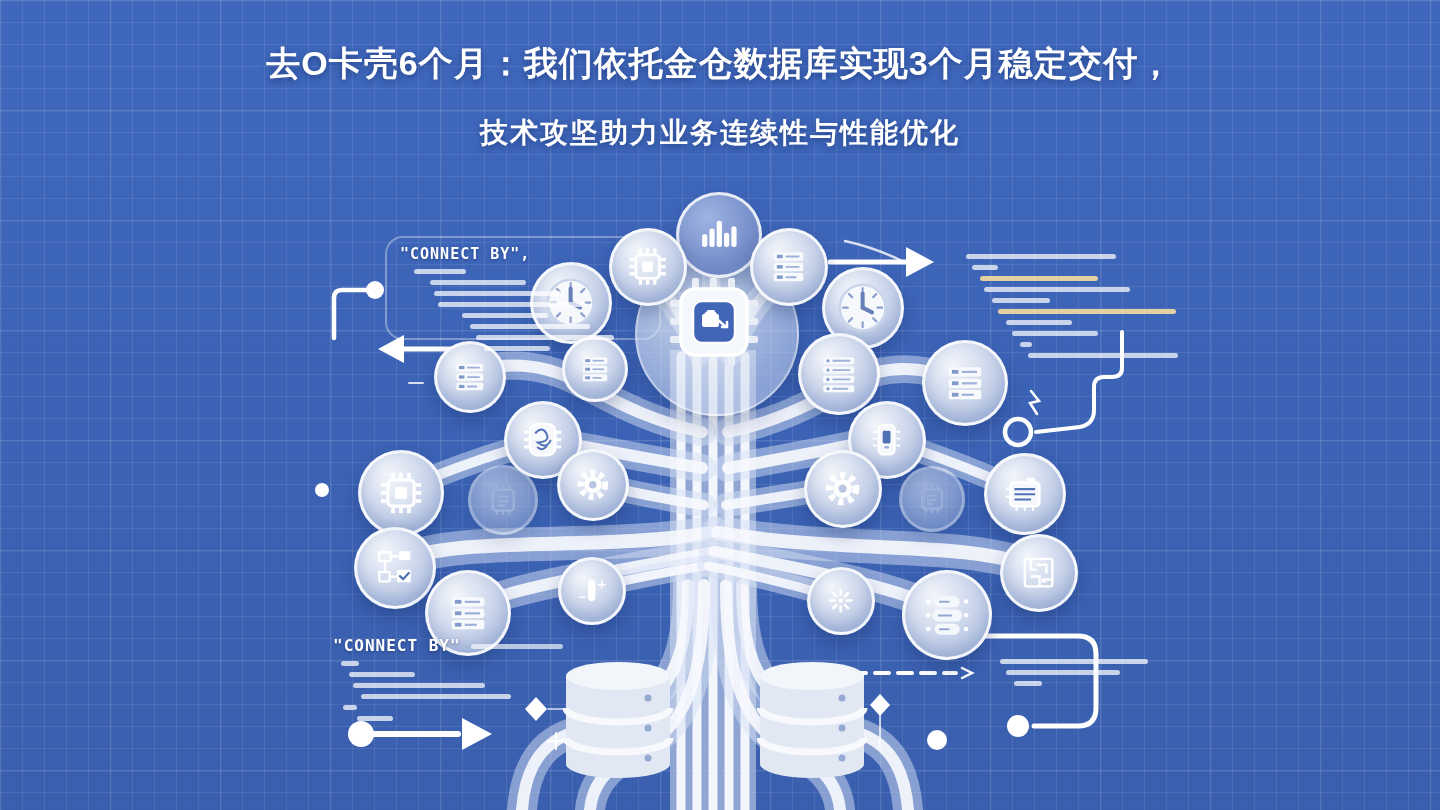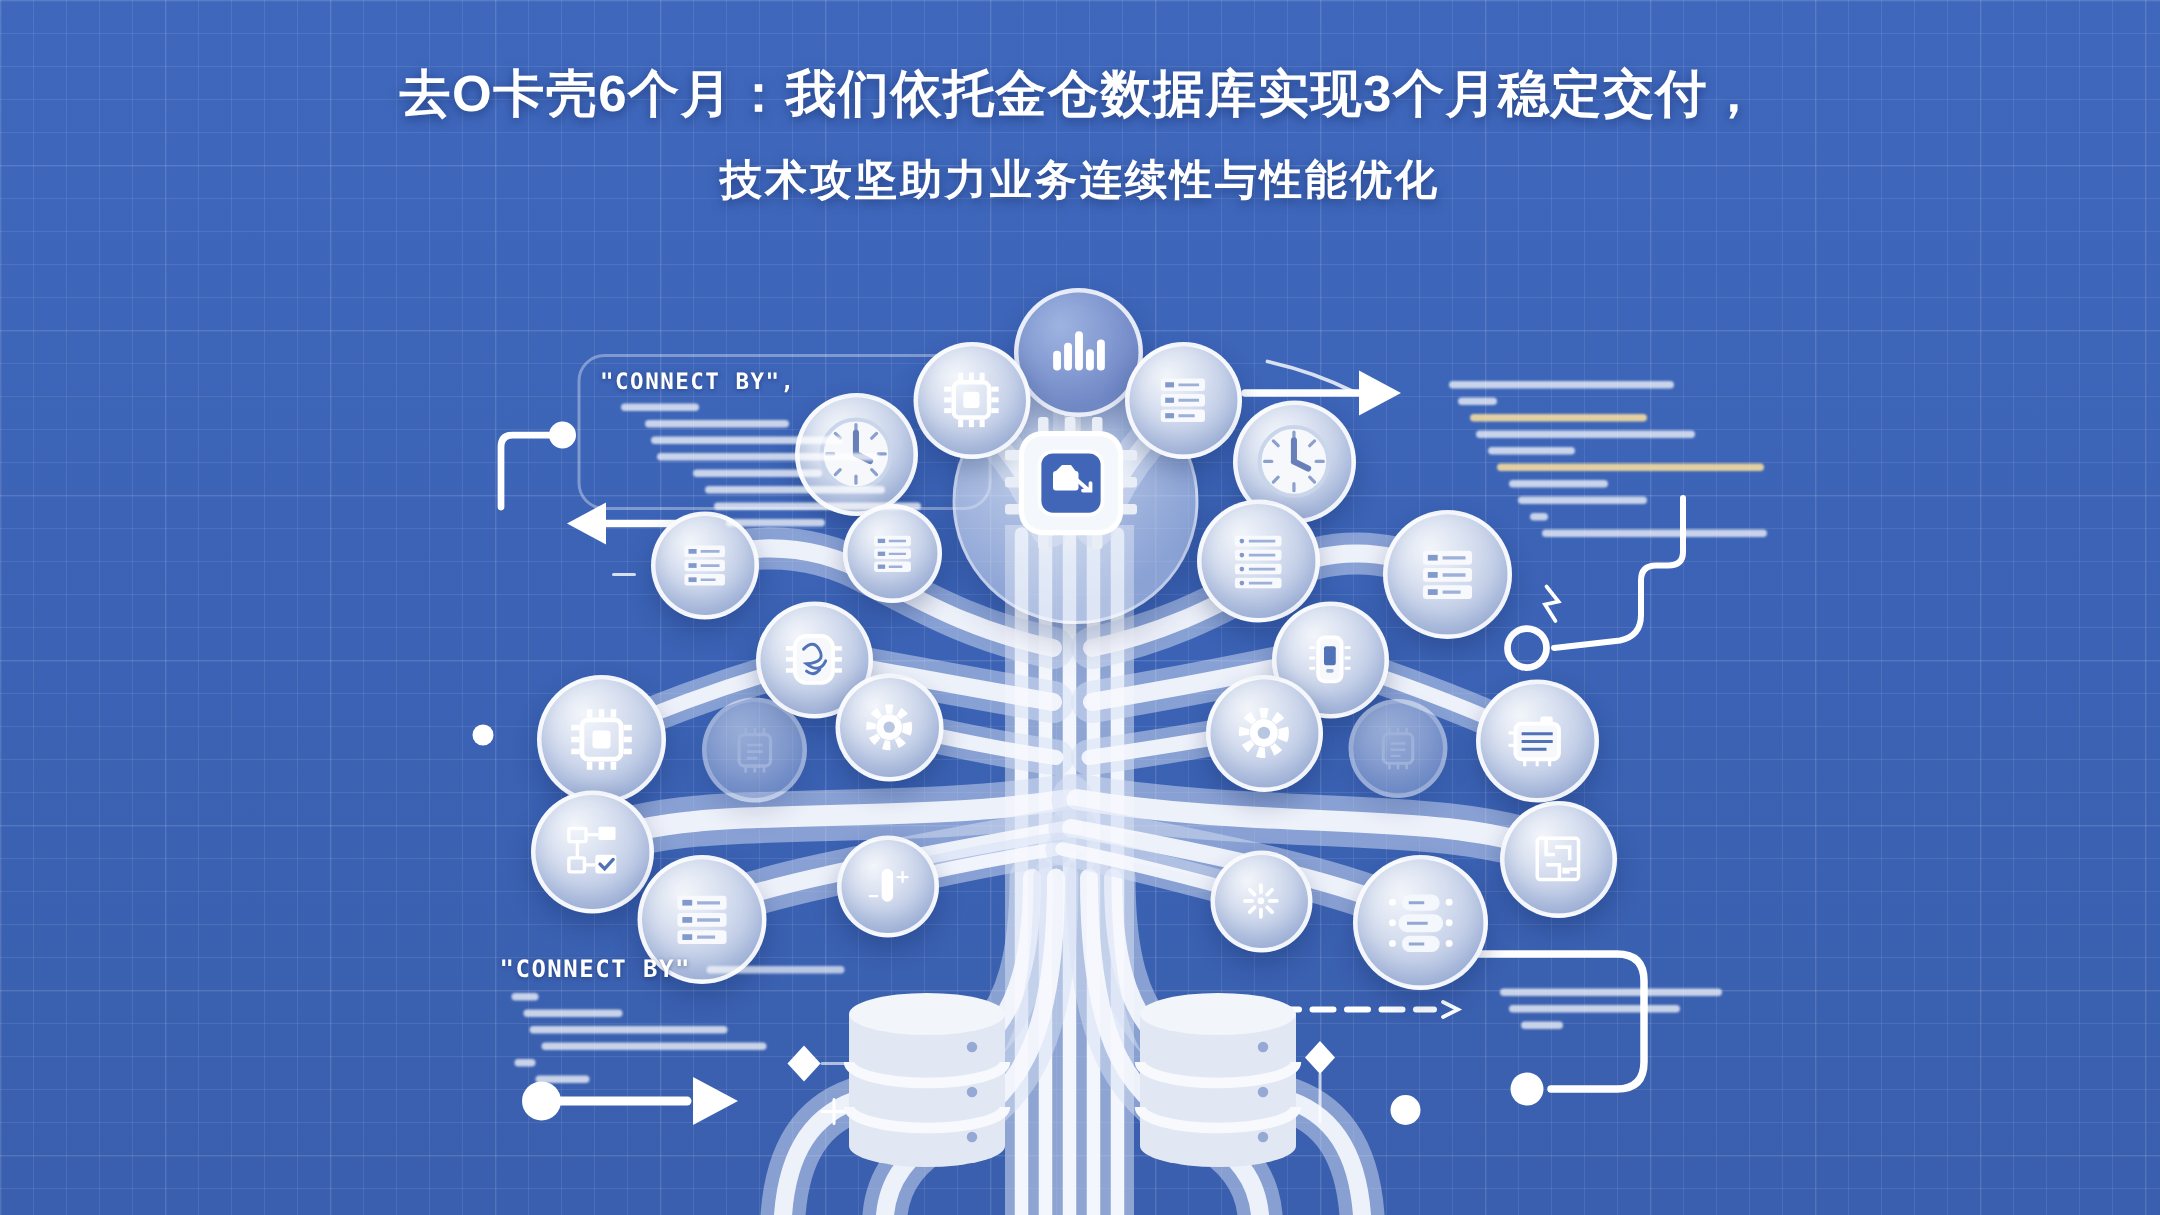--- a/index.html
+++ b/index.html
@@ -9,21 +9,21 @@
     background:
       linear-gradient(rgba(255,255,255,0.05) 1.5px, transparent 1.5px) 0 0/110px 110px,
       linear-gradient(90deg, rgba(255,255,255,0.05) 1.5px, transparent 1.5px) 0 0/110px 110px,
       linear-gradient(rgba(255,255,255,0.085) 1px, transparent 1px) 0 0/22px 22px,
       linear-gradient(90deg, rgba(255,255,255,0.085) 1px, transparent 1px) 0 0/22px 22px,
       linear-gradient(180deg,#3f68bd 0%, #3b62b4 55%, #3a5fae 100%);
   }
   .titles{position:absolute;top:42px;left:0;right:0;text-align:center;z-index:9;color:#fff;
     text-shadow:0 2px 7px rgba(15,35,90,.55);}
   .t1,.t2{font-size:34px;font-weight:800;letter-spacing:1px;line-height:1.28;}
-  .sub{font-size:28px;font-weight:700;letter-spacing:2px;margin-top:15px;}
+  .sub{font-size:28px;font-weight:700;letter-spacing:2px;margin-top:28px;}
   svg.layer{position:absolute;left:0;top:0;z-index:1;}
   svg.decor{z-index:2;}
   .rb1{stroke:rgba(213,223,243,0.5);fill:none;stroke-linecap:round;}
   .rb2{stroke:rgba(248,250,254,0.9);fill:none;stroke-linecap:round;}
   .head{position:absolute;left:635px;top:252px;width:160px;height:160px;border-radius:50%;z-index:3;
     background:radial-gradient(circle at 38% 30%, rgba(242,246,252,0.75), rgba(203,214,238,0.55) 70%);
     border:2px solid rgba(255,255,255,0.45);
     box-shadow:0 10px 24px rgba(15,35,85,0.25);}
   .node{position:absolute;border-radius:50%;display:flex;align-items:center;justify-content:center;z-index:4;
     background:radial-gradient(circle at 35% 28%, #f2f5fa, #c7d2e9 55%, #a2b4d9);

